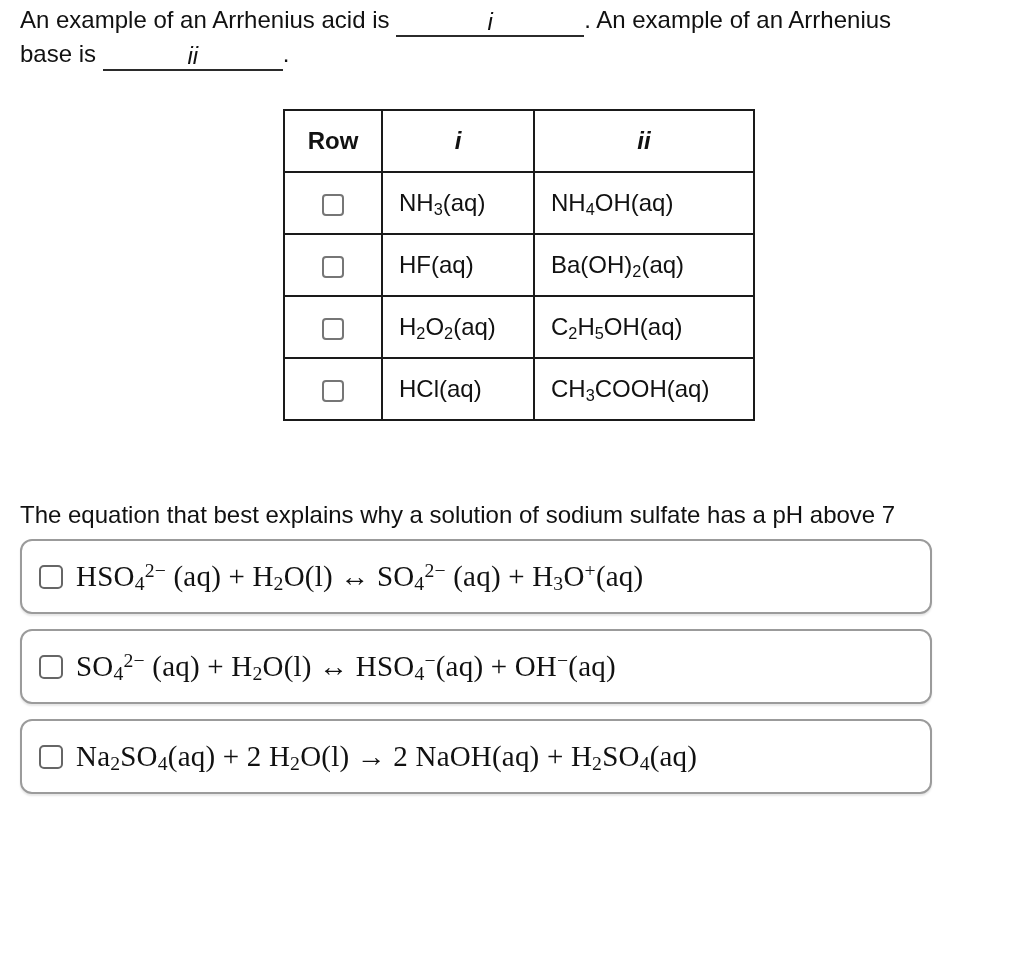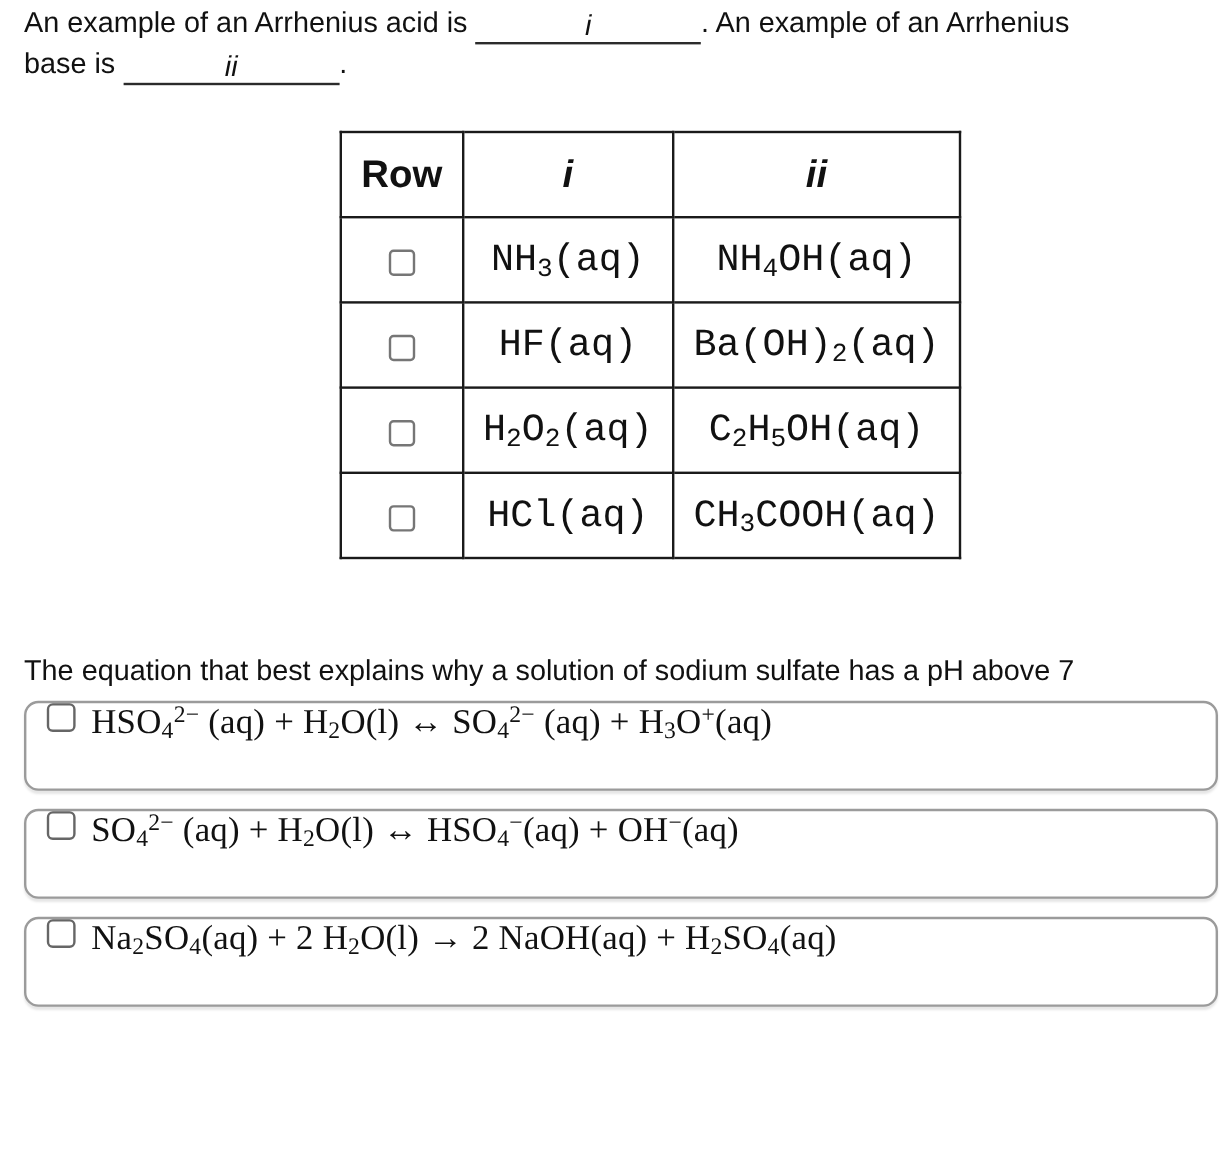--- a/index.html
+++ b/index.html
@@ -19,41 +19,41 @@
     font-style:italic;line-height:26px;vertical-align:bottom;
   }
   .blank.b1{width:188px;}
   .blank.b2{width:180px;}
   .row-question{margin-top:37px;font-size:24px;line-height:34px;white-space:nowrap;}
   
   table.answer-table{
     border-collapse:collapse;margin:38px 0 0 263px;
   }
   table.answer-table th,table.answer-table td{
-    border:2px solid var(--table-border);height:52px;font-size:32px;padding:16px;
+    border:2px solid var(--table-border);height:52px;font-size:24px;padding:16px;
   }
   th.col-row{width:98px;font-weight:bold;text-align:center;}
   th.col-i{width:152px;font-weight:bold;font-style:italic;text-align:center;}
   th.col-ii{width:220px;font-weight:bold;font-style:italic;text-align:center;}
   td.cell-check{text-align:center;vertical-align:middle;}
-  td.cell-formula{text-align:center;padding-left:16px;font-family:Liberation Mono, monospace;}
+  td.cell-formula{text-align:left;padding-left:16px;}
   .cb{
     display:inline-block;width:22px;height:22px;border:2px solid #767676;
     border-radius:4px;background:#fff;vertical-align:middle;cursor:pointer;
   }
   sub{font-size:0.68em;line-height:0;vertical-align:-0.22em;}
   sup{font-size:0.68em;line-height:0;vertical-align:0.48em;}
   
   .eq-question{margin-top:77px;font-size:24px;line-height:34px;}
   .eq-question .line{display:block;}
   
   .options{margin-top:7px;}
   .option{
-    width:995px;height:75px;border:2px solid var(--box-border);border-radius:12px;
-    background:#fff;display:flex;align-items:flex-start;padding-left:17px;
+    width:912px;height:75px;border:2px solid var(--box-border);border-radius:12px;
+    background:#fff;display:flex;align-items:center;padding-left:17px;
     margin-bottom:15px;box-shadow:0 2px 2px rgba(0,0,0,0.10);
   }
   .opt-cb{
     flex:0 0 auto;width:24px;height:24px;border:2px solid #666;border-radius:5px;
     background:#fff;margin-right:13px;cursor:pointer;
   }
   .equation{
     font-family:"Liberation Serif","DejaVu Serif",serif;font-size:29px;
     white-space:nowrap;letter-spacing:0.2px;
   }

